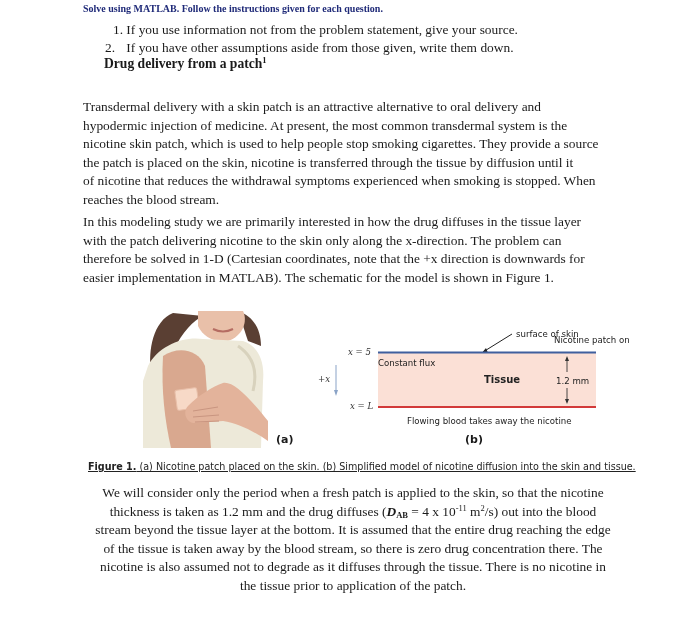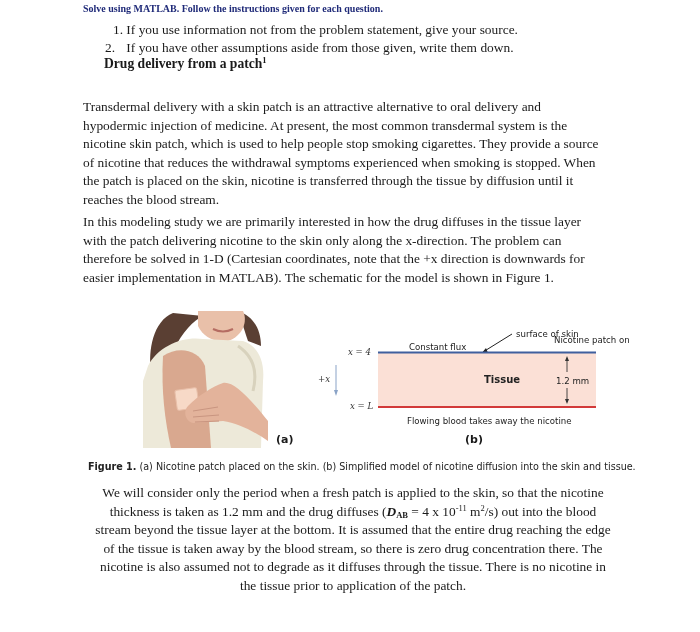--- a/index.html
+++ b/index.html
@@ -12,21 +12,21 @@
   .para { position: absolute; left: 83px; width: 540px; font-size: 13.4px; line-height: 18.6px; }
   .para .ln { display: block; white-space: nowrap; }
   sup { font-size: 8.5px; vertical-align: 5px; line-height: 0; }
   sub { font-size: 8.5px; vertical-align: -2px; line-height: 0; }
   
   .photo { position: absolute; left: 143px; top: 311px; width: 135px; height: 137px; overflow: hidden; }
   .fig-label { position: absolute; font-family: "DejaVu Sans", sans-serif; font-weight: bold; font-size: 11px; }
   .diagram { position: absolute; left: 300px; top: 310px; width: 300px; height: 150px; }
   .d-text { position: absolute; font-family: "DejaVu Sans", sans-serif; font-size: 8.6px; color: #222; white-space: nowrap; }
   .d-math { position: absolute; font-family: "DejaVu Serif", serif; font-style: italic; font-size: 8.6px; color: #333; white-space: nowrap; }
-  .caption { position: absolute; left: 88px; top: 461px; font-family: "DejaVu Sans", sans-serif; font-size: 9.6px; white-space: nowrap; color: #222; }
+  .caption { position: absolute; left: 88px; top: 461px; font-family: "DejaVu Sans", sans-serif; font-size: 9.6px; white-space: nowrap; color: #222; text-decoration: underline; }
   .caption b { font-weight: bold; }
 </style>
 </head>
 <body>
 
 <div>
 
   <div class="title">Solve using MATLAB. Follow the instructions given for each question.</div>
 
   <div class="instr" style="top:22px;text-align:right;">
@@ -39,22 +39,22 @@
   </div>
 
   <div class="heading">
     <span>Drug delivery from a patch</span><sup>1</sup>
   </div>
 
   <div class="para" style="top:98px;">
     <span class="ln">Transdermal delivery with a skin patch is an attractive alternative to oral delivery and</span>
     <span class="ln">hypodermic injection of medicine. At present, the most common transdermal system is the</span>
     <span class="ln">nicotine skin patch, which is used to help people stop smoking cigarettes. They provide a source</span>
+    <span class="ln">the patch is placed on the skin, nicotine is transferred through the tissue by diffusion until it</span>
     <span class="ln">of nicotine that reduces the withdrawal symptoms experienced when smoking is stopped. When</span>
-    <span class="ln">the patch is placed on the skin, nicotine is transferred through the tissue by diffusion until it</span>
     <span class="ln">reaches the blood stream.</span>
   </div>
 
   <div class="para" style="top:213px;">
     <span class="ln">In this modeling study we are primarily interested in how the drug diffuses in the tissue layer</span>
     <span class="ln">with the patch delivering nicotine to the skin only along the x-direction. The problem can</span>
     <span class="ln">therefore be solved in 1-D (Cartesian coordinates, note that the +x direction is downwards for</span>
     <span class="ln">easier implementation in MATLAB). The schematic for the model is shown in Figure 1.</span>
   </div>
 
@@ -94,22 +94,22 @@
       <line x1="78" y1="97" x2="296" y2="97" stroke="#d23a3a" stroke-width="2.2"></line>
 
       <line x1="267" y1="48" x2="267" y2="62" stroke="#333" stroke-width="0.9"></line>
       <polygon points="267,46 265,51 269,51" fill="#333"></polygon>
       <line x1="267" y1="78" x2="267" y2="92" stroke="#333" stroke-width="0.9"></line>
       <polygon points="267,94 265,89 269,89" fill="#333"></polygon>
 
       <line x1="36" y1="55" x2="36" y2="82" stroke="#8aa3c7" stroke-width="1"></line>
       <polygon points="36,86 34,80 38,80" fill="#8aa3c7"></polygon>
     </svg>
-    <div class="d-text" style="left:78px; top:32px;margin-left:31px;">Constant flux</div>
-    <div class="d-math" style="left:48px; top:37px;">x = 4</div>
+    <div class="d-text" style="left:78px; top:48px;">Constant flux</div>
+    <div class="d-math" style="left:48px; top:37px;">x = 5</div>
     <div class="d-math" style="left:18px; top:64px;">+x</div>
     <div class="d-math" style="left:50px; top:91px;">x = L</div>
     <div class="d-text" style="left:184px; top:64px; font-weight:bold; font-size:10px;">Tissue</div>
     <div class="d-text" style="left:256px; top:66px;">1.2 mm</div>
     <div class="d-text" style="left:107px; top:106px;">Flowing blood takes away the nicotine</div>
   </div>
   <div class="fig-label" style="left:465px; top:433px;">(b)</div>
 
   <div class="caption">
     <b>Figure 1.</b><span> (a) Nicotine patch placed on the skin. (b) Simplified model of nicotine diffusion into the skin and tissue.</span>

